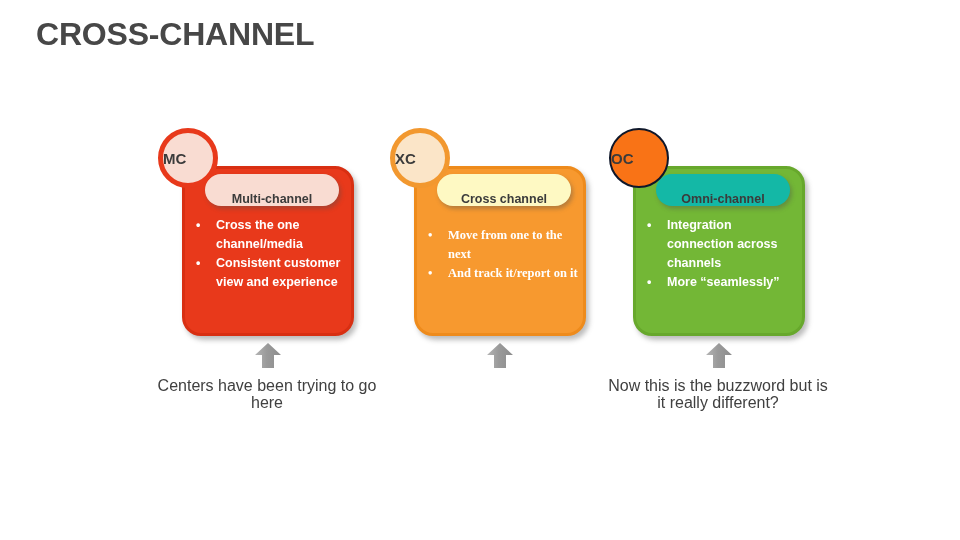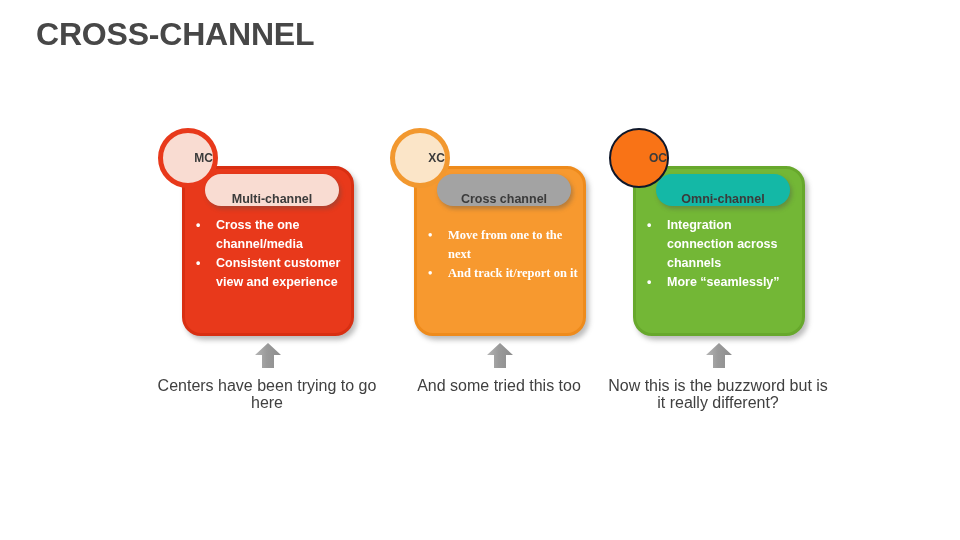--- a/index.html
+++ b/index.html
@@ -73,36 +73,36 @@
     display: flex;
     align-items: flex-end;
     justify-content: center;
     font-size: 12.5px;
     font-weight: bold;
     color: #3B3B3B;
     box-shadow: 2px 3px 4px rgba(80,80,80,0.38);
     white-space: nowrap;
   }
   .pill-0 { background: #F9DCD2; }
-  .pill-1 { background: #a3a3a3; }
+  .pill-1 { background: #fef9c3; }
   .pill-2 { background: #14b8a6; }
 
   
   .circle {
     position: absolute;
     left: 6px;
     top: 128px;
     width: 60px;
     height: 60px;
     border-radius: 50%;
     box-sizing: border-box;
     display: flex;
     align-items: center;
-    justify-content: flex-end;
-    font-size: 12px;
+    justify-content: flex-start;
+    font-size: 15px;
     font-weight: bold;
     color: #3B3B3B;
     z-index: 5;
   }
   .circle-0 { background: #F9DCD2; border: 5px solid #E8391B; }
   .circle-1 { background: #FBE5C8; border: 5px solid #F2982F; }
   .circle-2 { background: #f97316; border: 2px solid #0f172a; }
 
   
   .bullets {
@@ -216,21 +216,20 @@
           <linearGradient id="ag1" x1="0" y1="0" x2="1" y2="0">
             <stop offset="0%" stop-color="#B5B5B5"></stop>
             <stop offset="45%" stop-color="#9A9A9A"></stop>
             <stop offset="100%" stop-color="#8C8C8C"></stop>
           </linearGradient>
         </defs>
         <polygon points="15,0 28,12 21,12 21,25 9,25 9,12 2,12" fill="url(#ag1)"></polygon>
       </svg>
     </div>
 
-    <div class="caption">And some tried this too</div>
   </div>
 
   <div class="column" id="col-2">
     <div class="card card-2"></div>
 
     <ul class="bullets">
       <li>Integration connection across channels</li>
       <li>More “seamlessly”</li>
     </ul>
 

